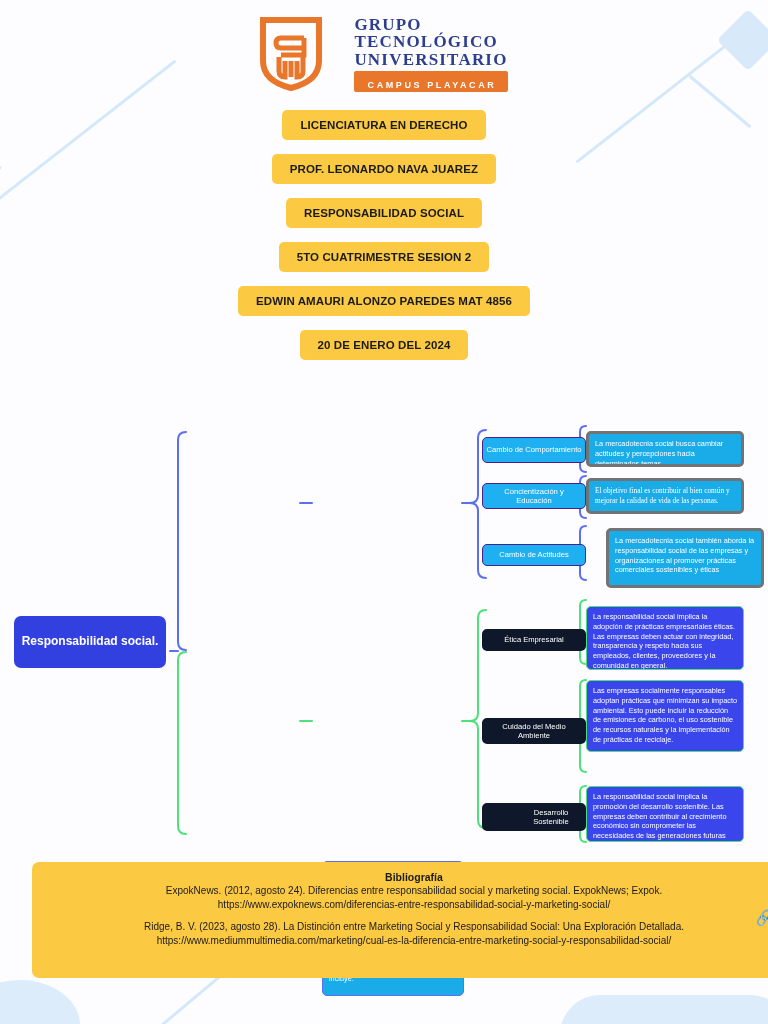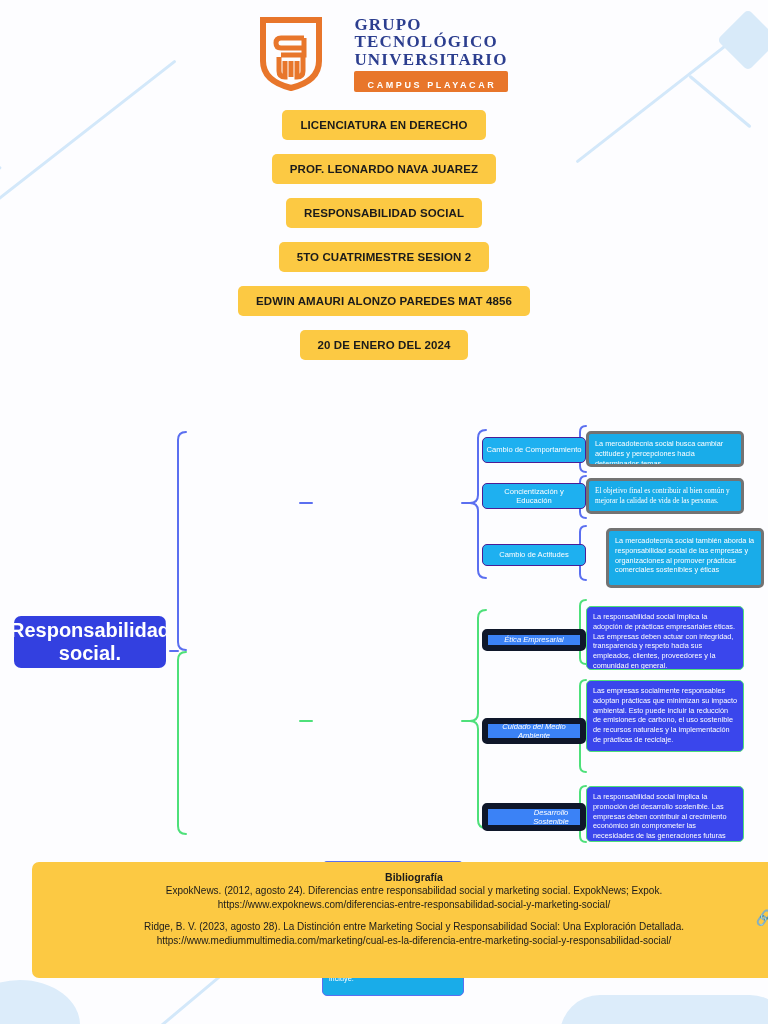--- a/index.html
+++ b/index.html
@@ -84,21 +84,21 @@
     display: flex;
     align-items: center;
     justify-content: center;
     text-align: center;
     overflow: hidden;
   }
   .root {
     left: 14px; top: 198px;
     width: 152px; height: 52px;
     background: #3340e0;
-    font-size: 20px;
+    font-size: 12px;
     font-weight: 700;
     line-height: 1.15;
     padding: 4px;
   }
   .branch {
     width: 105px; height: 38px;
     font-size: 10.5px;
     font-weight: 400;
     line-height: 1.2;
     padding: 2px;
@@ -123,21 +123,21 @@
     border-radius: 5px;
     color: #ffffff;
     font-size: 7.6px;
     line-height: 1.25;
     text-align: center;
     display: flex; align-items: center; justify-content: center;
     padding: 3px;
     overflow: hidden;
   }
   .topic-cyan { background: #1eb0f0; border: 1px solid #4c1d95; }
-  .topic-blue { background: #3b82f6; border: 6px solid #0f172a; font-style: italic; }
+  .topic-blue { background: #0f172a; border: 6px solid #0f172a; }
 
   .detail {
     position: absolute;
     width: 158px;
     border-radius: 5px;
     color: #ffffff;
     font-size: 7.3px;
     line-height: 1.34;
     padding: 5px 6px;
     overflow: hidden;

